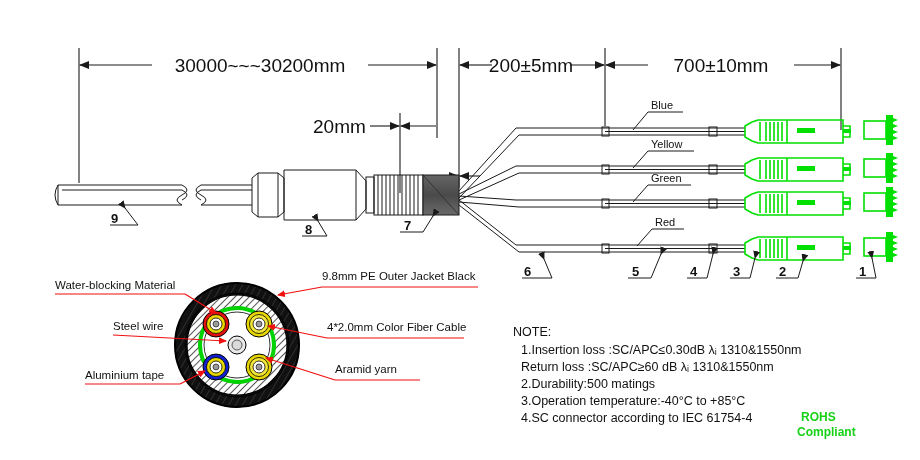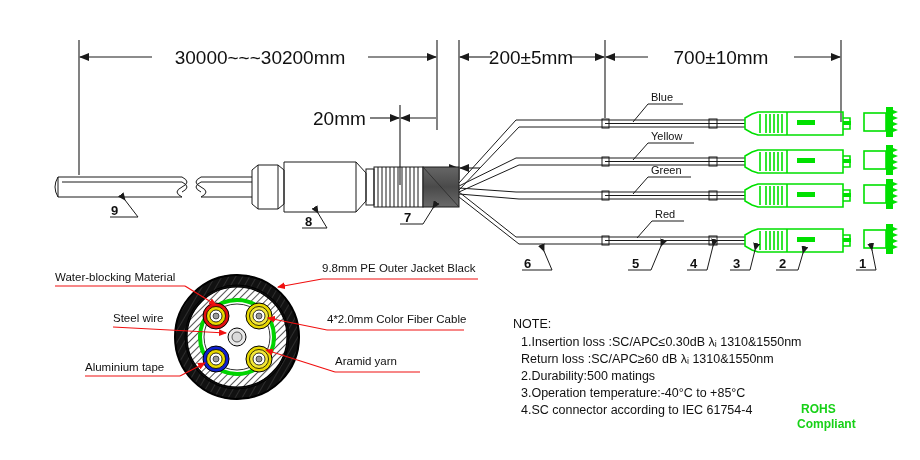--- a/index.html
+++ b/index.html
@@ -1,18 +1,18 @@
 <!DOCTYPE html>
 <html><head>
 <meta charset="utf-8">
 <style>
   html,body{margin:0;padding:0;background:#fff;}
   body{width:920px;height:460px;position:relative;overflow:hidden;
        font-family:"Liberation Sans","DejaVu Sans",sans-serif;color:#000;}
-  #root{position:absolute;inset:0;}
+  #root{position:absolute;inset:0;margin-top:8px;}
   svg{position:absolute;left:0;top:0;}
   .dimtxt{font-size:19px;font-family:"Liberation Sans",sans-serif;fill:#111;}
   .colortxt{font-size:11px;font-family:"Liberation Sans",sans-serif;fill:#111;}
   .callnum{font-size:13px;font-weight:bold;font-family:"Liberation Sans",sans-serif;fill:#111;}
   .xsl{font-size:11.5px;font-family:"Liberation Sans",sans-serif;fill:#111;}
   .notetxt{font-size:12.5px;font-family:"Liberation Sans",sans-serif;fill:#111;}
   .notehdr{font-size:12.5px;font-family:"Liberation Sans",sans-serif;fill:#111;}
   .rohs{font-size:12px;font-weight:bold;font-family:"Liberation Sans",sans-serif;fill:#17d117;}
   .thin{stroke:#1a1a1a;stroke-width:1;fill:none;}
   .dimline{stroke:#1a1a1a;stroke-width:1.1;fill:none;}

